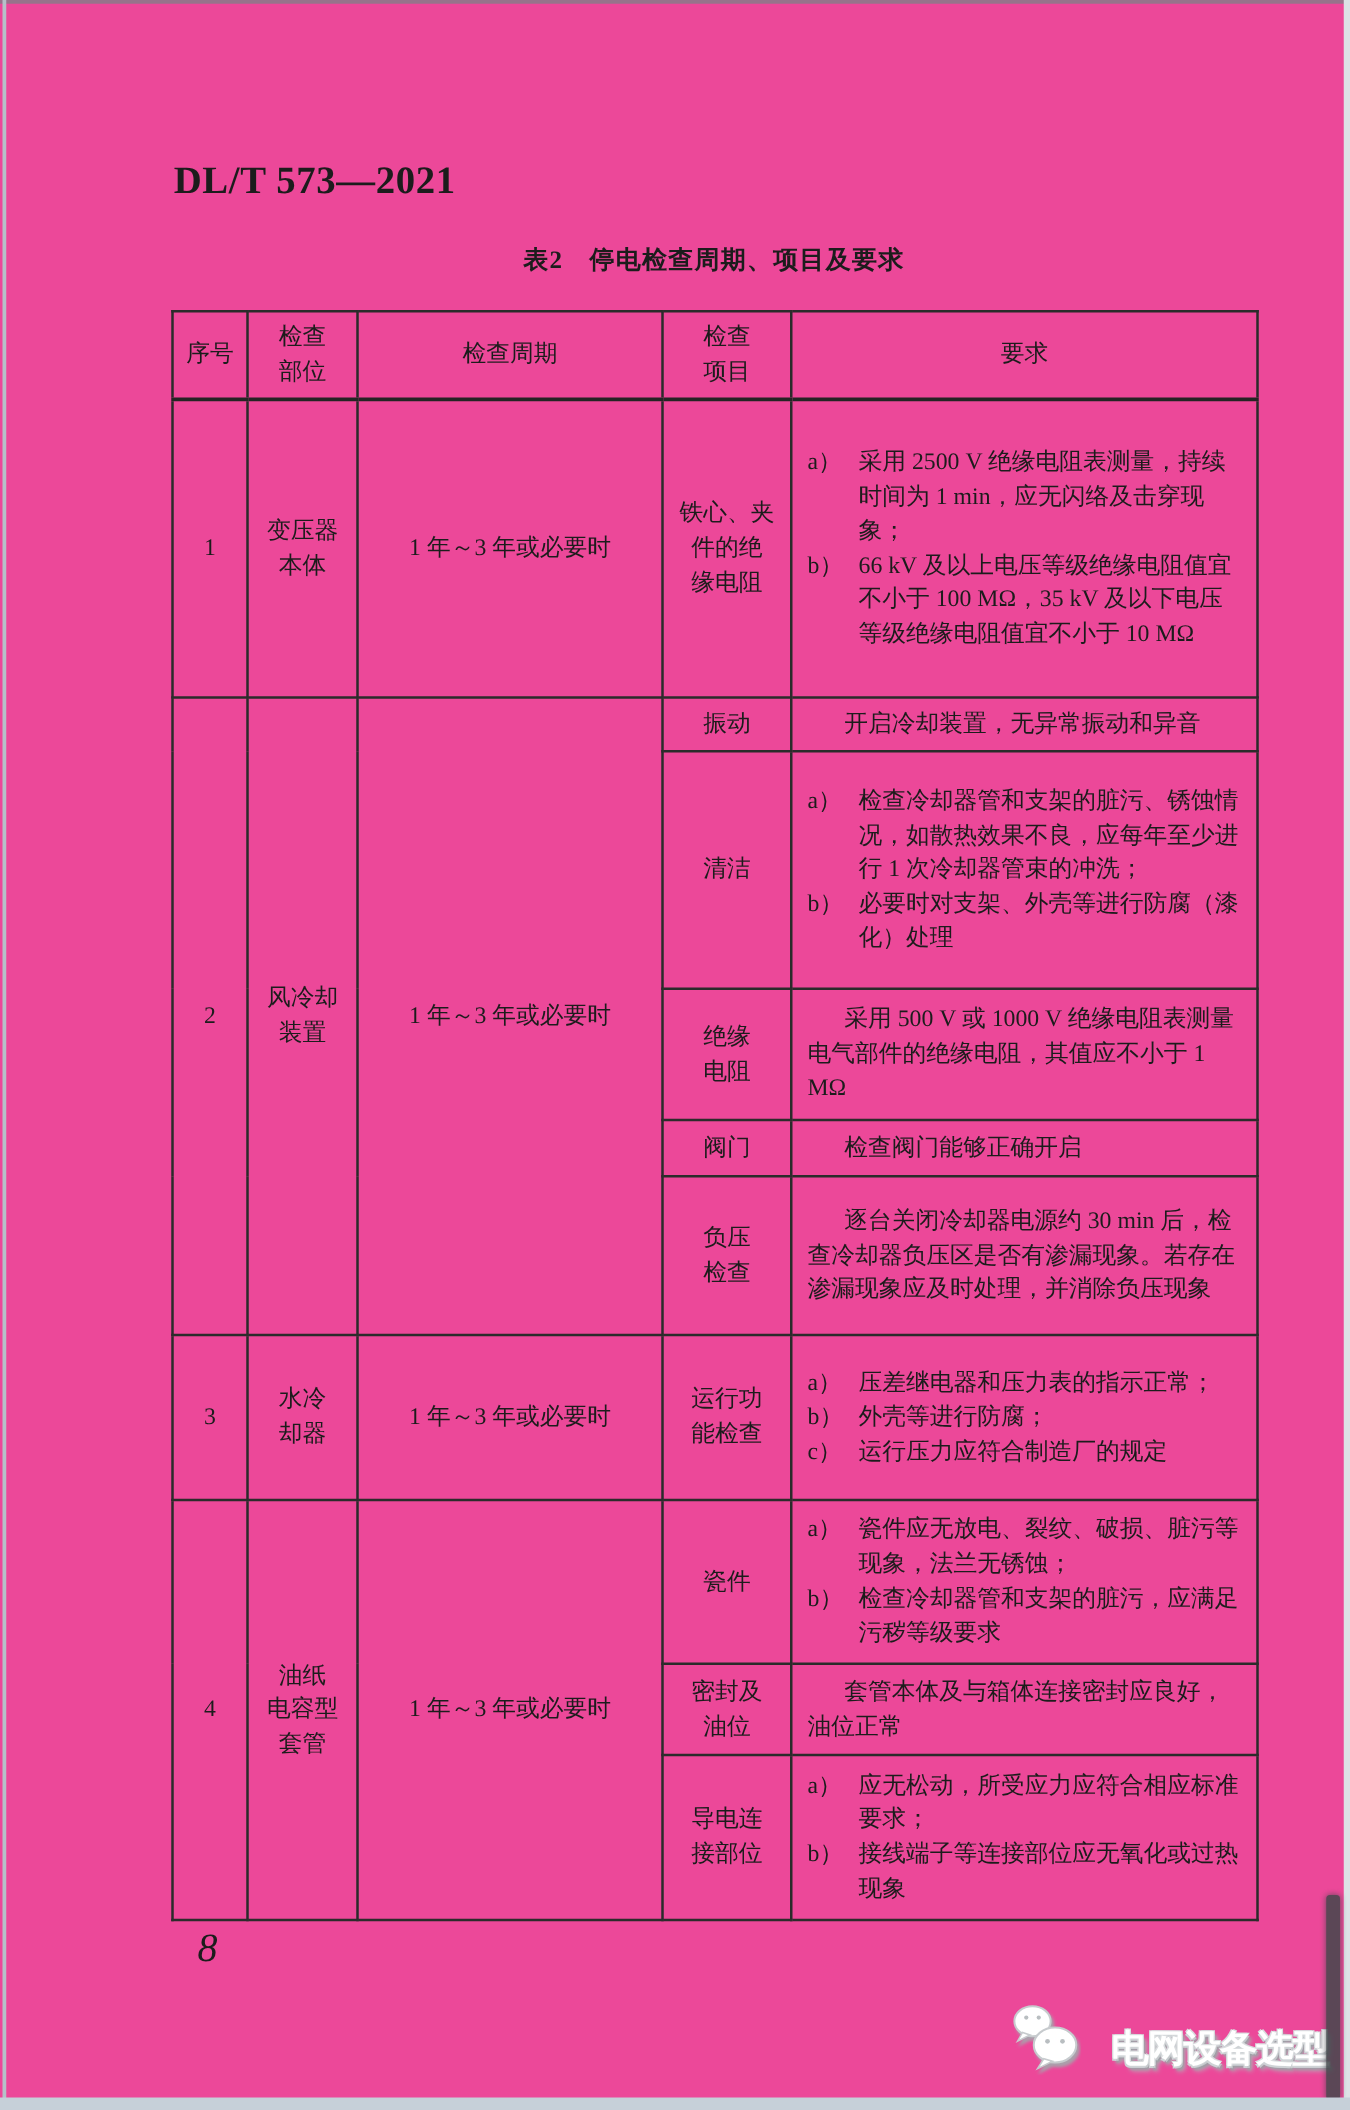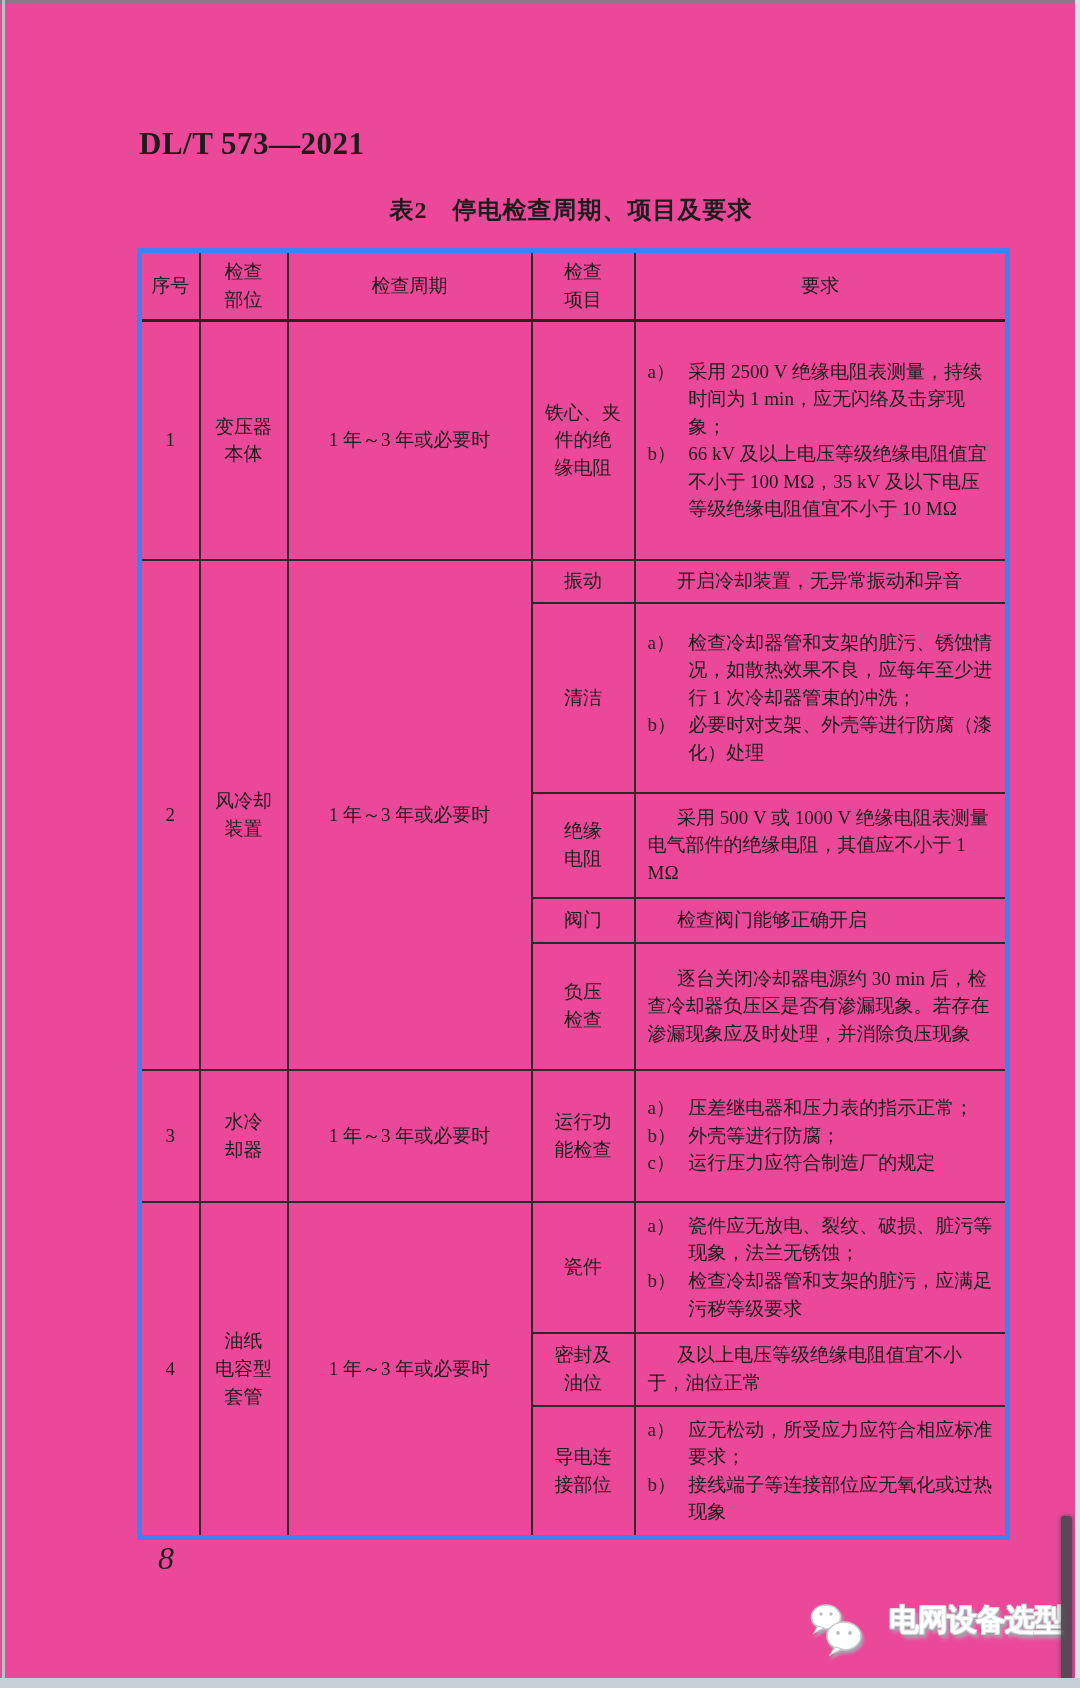--- a/index.html
+++ b/index.html
@@ -18,45 +18,45 @@
   .edge-right-shadow { position:absolute; right:8px; top:1516px; bottom:8px; width:11px;
     background:#42474b; border-radius:3px; box-shadow:0 0 5px #42474b; opacity:.85; }
   .edge-bottom{ position:absolute; left:0; right:0; bottom:0; height:10px; background:#c6d0d9; }
 
   .std-code {
     position:absolute; left:139px; top:126px;
     font-size:31px; font-weight:bold; letter-spacing:.5px;
   }
   .caption {
     position:absolute; left:137px; top:194px; width:868px;
-    text-align:center; font-size:24px; font-weight:bold; letter-spacing:1px;
+    text-align:center; font-size:20px; font-weight:bold; letter-spacing:1px;
   }
 
   table.tbl {
     position:absolute; left:137px; top:248px; width:868px;
     border-collapse:collapse; table-layout:fixed;
     font-size:19px; line-height:1.45;
-    border:5px solid #3b82f6;
+    border:2px solid #3b82f6;
   }
   .tbl th, .tbl td { border:2px solid #2b2b2b; padding:4px 6px; vertical-align:middle; }
   .tbl thead th { font-weight:normal; text-align:center; border-bottom:3px solid #242424; }
   .c   { text-align:center; }
   .pre { white-space:pre-line; }
   td.rq { padding:6px 10px 6px 12px; }
   .li { display:flex; }
   .li .m { flex:0 0 2.15em; }
   .li .x { flex:1; }
   .plain { text-indent:1.55em; }
 
   .pageno {
     position:absolute; left:158px; top:1540px;
     font-size:32px; font-style:italic;
   }
 
-  .wm { position:absolute; right:17px; top:1600px; display:flex; align-items:flex-start; gap:24px; }
+  .wm { position:absolute; right:17px; top:1600px; display:flex; align-items:flex-end; gap:24px; }
   .wm-text {
     font-family:"Liberation Sans", sans-serif;
     font-size:30px; font-weight:bold; letter-spacing:-1px;
     color:#ffffff;
     text-shadow:
       -1px -1px 0 #d9dcde, 1px -1px 0 #d9dcde,
       -1px 1px 0 #cfd3d6, 1px 1px 0 #c4c8cb,
       2px 3px 2px #9aa0a4, 3px 4px 4px #b3b8bc;
   }
   .wm-icon { width:56px; height:60px; }
@@ -192,21 +192,21 @@
           <div class="li">
               <span class="m">b）</span>
               <span class="x">检查冷却器管和支架的脏污，应满足污秽等级要求</span>
             </div>
         </td>
       </tr>
       <tr style="height:73px">
         <td class="c pre">密封及
 油位</td>
         <td class="rq">
-          <div class="plain">及以上电压等级绝缘电阻值宜不小于，油位正常</div>
+          <div class="plain">套管本体及与箱体连接密封应良好，油位正常</div>
         </td>
       </tr>
       <tr style="height:132px">
         <td class="c pre">导电连
 接部位</td>
         <td class="rq">
           <div class="li">
               <span class="m">a）</span>
               <span class="x">应无松动，所受应力应符合相应标准要求；</span>
             </div>

